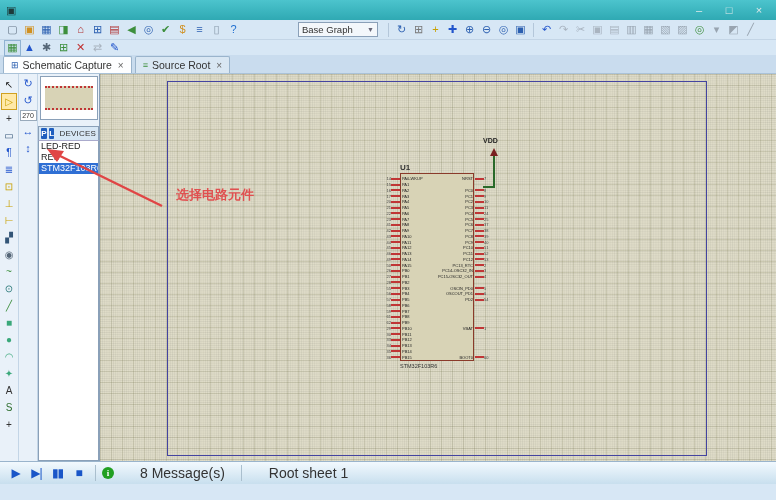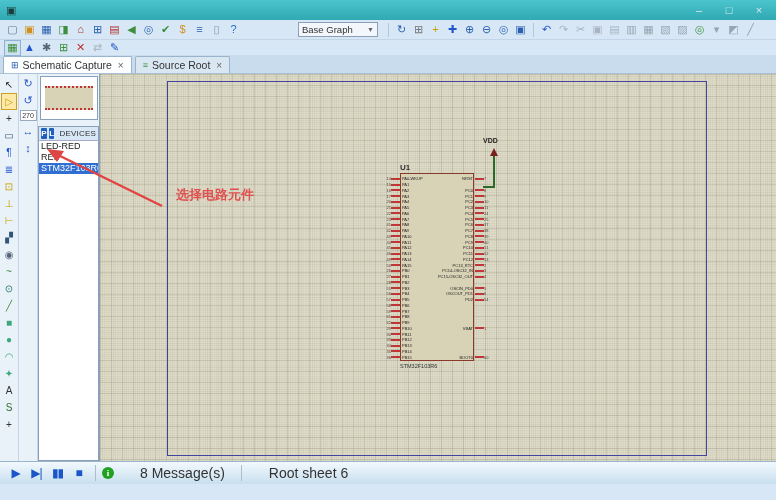--- a/index.html
+++ b/index.html
@@ -619,21 +619,21 @@
 
     <span class="sim-btn">▶</span>
         <span class="sim-btn">▶|</span>
         <span class="sim-btn">▮▮</span>
         <span class="sim-btn">■</span>
       </div>
     <div class="sb-sep"></div>
     <span class="msg-icon">i</span>
     <span class="sb-text">8 Message(s)</span>
     <div class="sb-sep"></div>
-    <span class="sb-text">Root sheet 6</span>
+    <span class="sb-text">Root sheet 1</span>
   </div>
 
   <svg class="overlay" width="776" height="500" viewBox="0 0 776 500">
     <line x1="162" y1="206" x2="56" y2="154" stroke="#e04545" stroke-width="2.5"></line>
     <polygon points="47,149 64,151 57,162" fill="#e04545"></polygon>
   </svg>
   <div class="ann-text">选择电路元件</div>
 
 </div>
 

